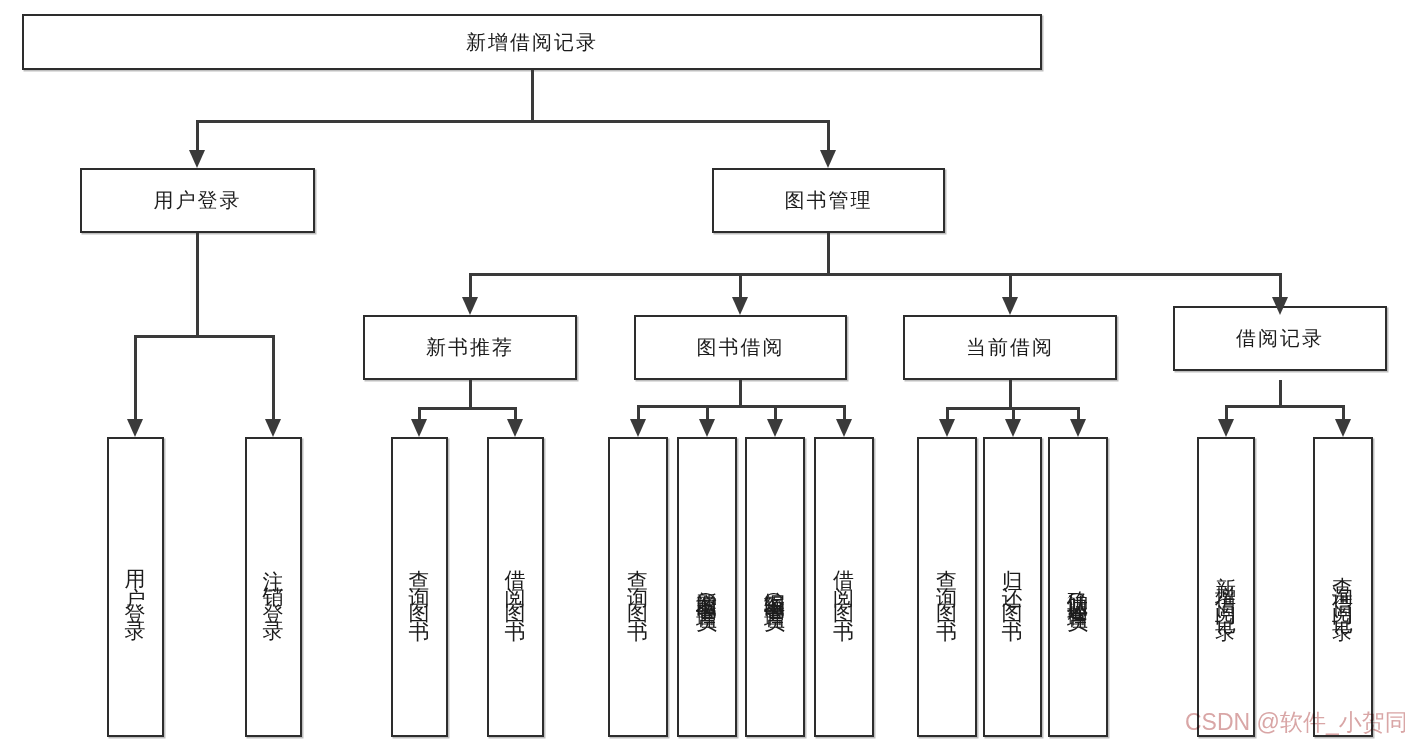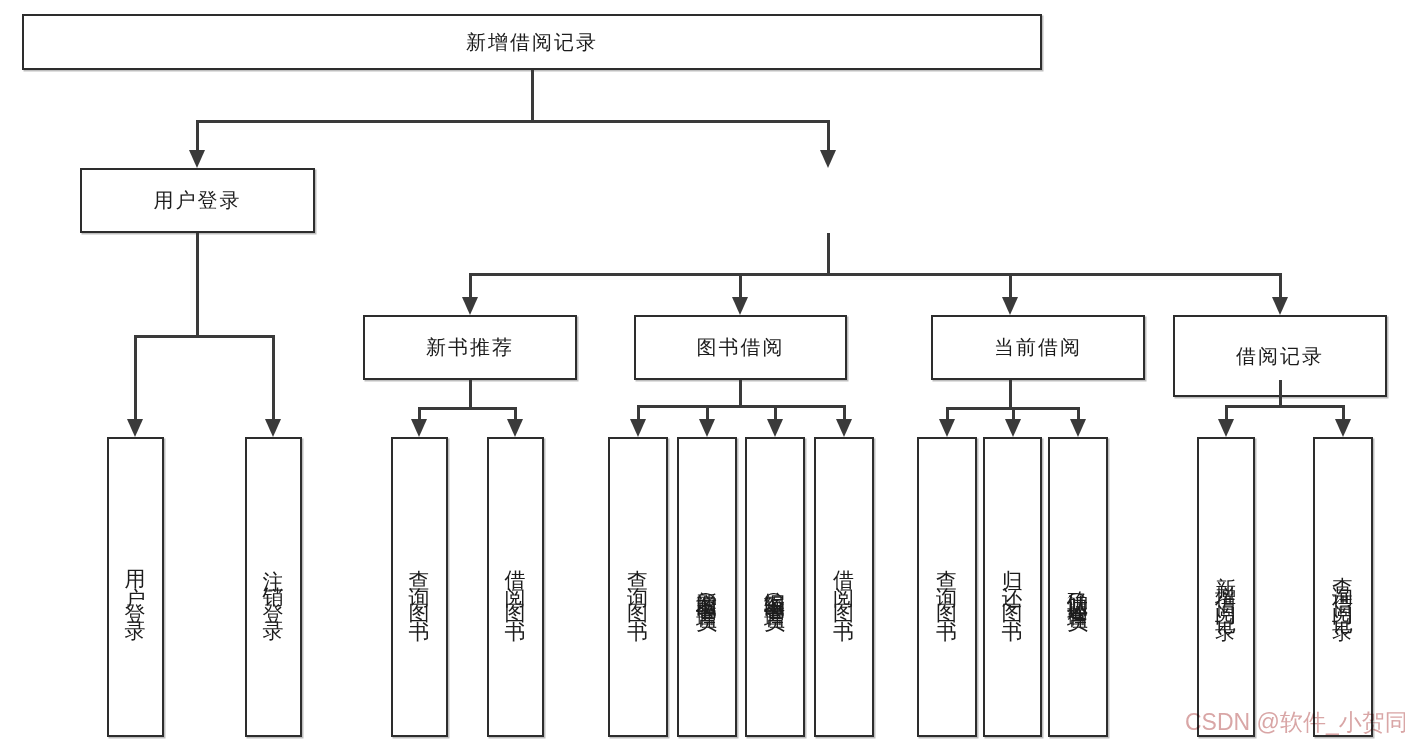--- a/index.html
+++ b/index.html
@@ -24,25 +24,26 @@
       color:var(--wm,#d9a6a6);z-index:6;mix-blend-mode:multiply;white-space:nowrap;}
 </style>
 </head>
 <body>
 
 <div class="stage">
 
   <div class="node" style="left:22px;top:14px;width:1020px;height:56px;">新增借阅记录</div>
 
   <div class="node" style="left:80px;top:168px;width:235px;height:65px;">用户登录</div>
+  <div class="node" style="left:712px;top:168px;width:233px;height:65px;">图书管理</div>
 
   <div class="node" style="left:363px;top:315px;width:214px;height:65px;">新书推荐</div>
   <div class="node" style="left:634px;top:315px;width:213px;height:65px;">图书借阅</div>
-  <div class="node" style="left:903px;top:315px;width:214px;height:65px;margin-left:28px;">当前借阅</div>
-  <div class="node" style="left:1173px;top:315px;width:214px;height:82px;">借阅记录</div>
+  <div class="node" style="left:903px;top:315px;width:214px;height:65px;">当前借阅</div>
+  <div class="node" style="left:1173px;top:306px;width:214px;height:65px;">借阅记录</div>
 
   <div class="vnode" style="left:107px;top:437px;width:57px;height:300px;">
     <span class="vtext sp-l">用户登录</span>
     </div>
   <div class="vnode" style="left:245px;top:437px;width:57px;height:300px;">
     <span class="vtext sp-l">注销登录</span>
     </div>
 
   <div class="vnode" style="left:391px;top:437px;width:57px;height:300px;">
     <span class="vtext sp-l">查询图书</span>

